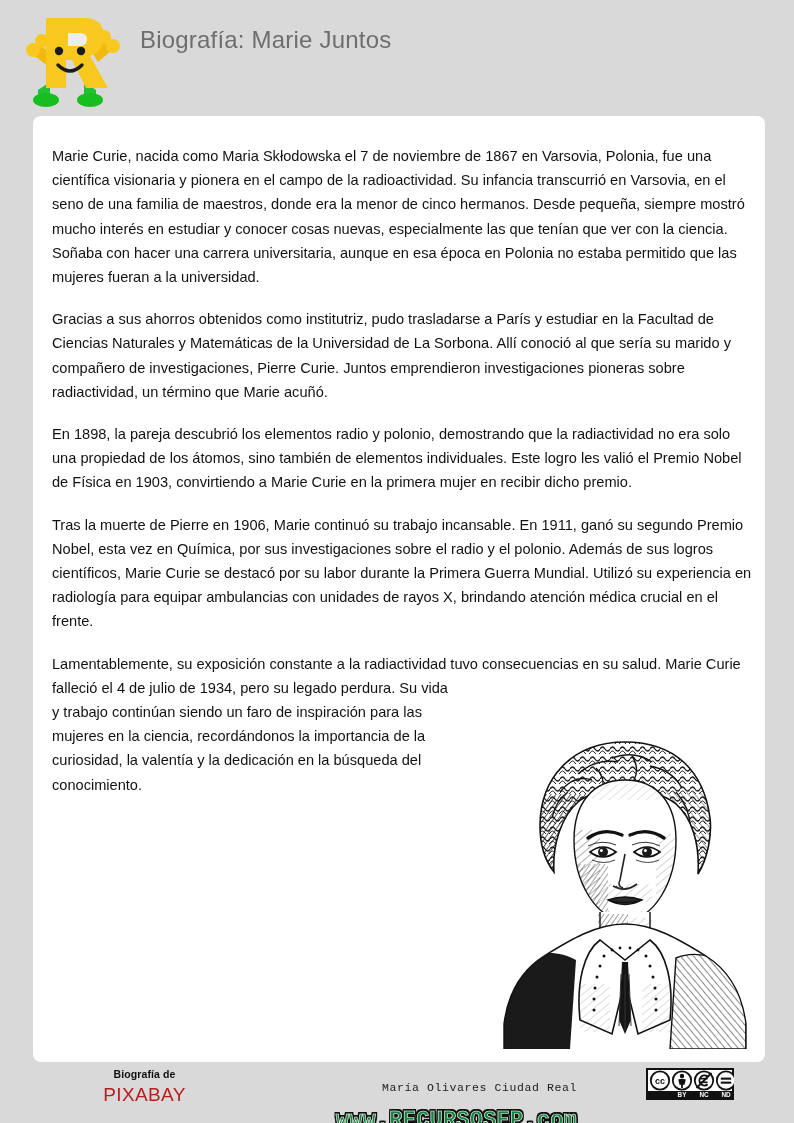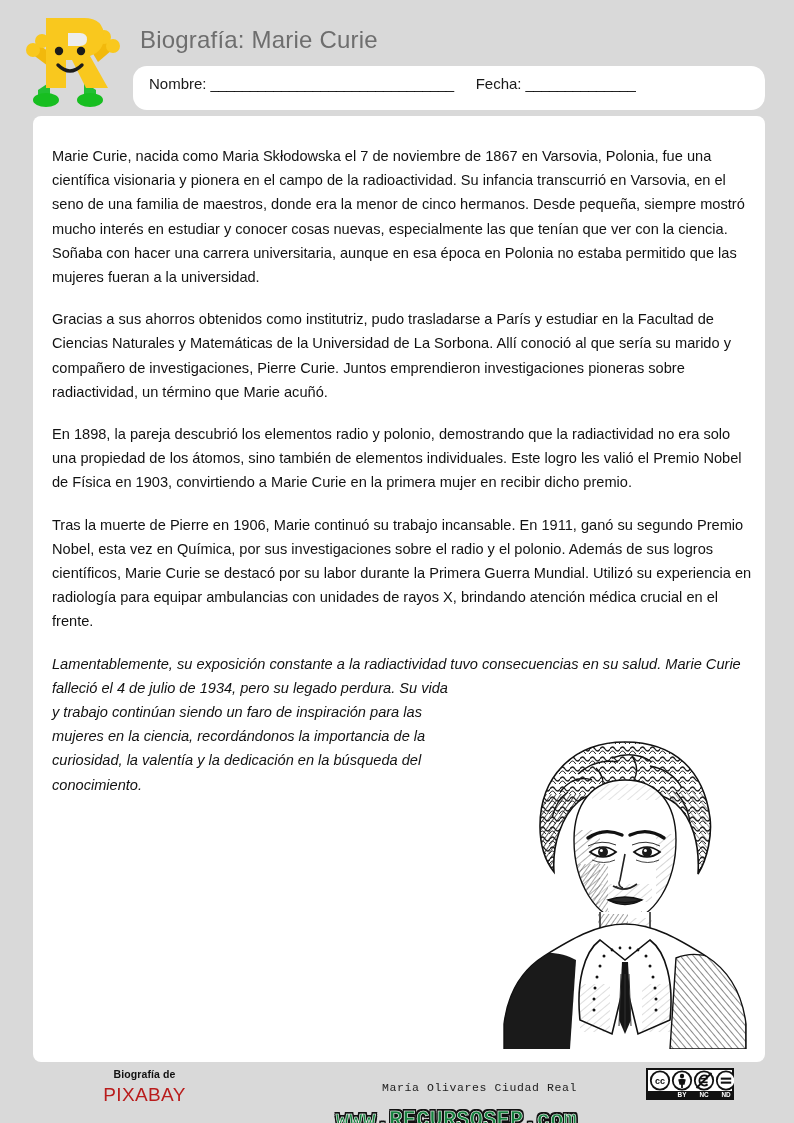--- a/index.html
+++ b/index.html
@@ -85,21 +85,21 @@
     left: 19px;
     top: 28px;
     width: 700px;
     font-size: 14.6px;
     line-height: 24.2px;
     color: #121212;
   }
   #body-text p {
     margin: 0 0 18px 0;
   }
-  #body-text p.tight { margin-bottom: 0; font-style: italic; }
+  #body-text p.tight { margin-bottom: 0; }
 
   #portrait-wrap {
     position: absolute;
     left: 467px;
     top: 618px;
     width: 250px;
     height: 315px;
   }
   #portrait-wrap svg { display: block; }
 
@@ -190,31 +190,22 @@
       <path d="M48 24 L62 24 Q70 24 70 31 Q70 38 62 38 L48 38 Z" fill="#FFFFFF" opacity="0.0"></path>
 
       <path d="M50 25 L62 25 Q69 25 69 31.5 Q69 38 62 38 L50 38 Z" fill="#EDEDED"></path>
 
       <circle cx="41" cy="43" r="4.2" fill="#1b1b1b"></circle>
       <circle cx="63" cy="43" r="4.2" fill="#1b1b1b"></circle>
       <path d="M40 57 Q52 69 64 57" stroke="#1b1b1b" stroke-width="3.4" fill="none" stroke-linecap="round"></path>
     </svg>
   </div>
 
-  <div id="page-title">Biografía: Marie Curie</div>
-
-  <div id="namebar">
-    <div class="field-row">
-      <span class="field-label">Nombre:</span>
-      <span class="field-blank">_______________________________</span>
-      <span class="field-gap"></span>
-      <span class="field-label">Fecha:</span>
-      <span class="field-blank">______________</span>
-    </div>
-  </div>
+  <div id="page-title">Biografía: Marie Juntos</div>
+
 </div>
 
 <div id="content-card">
 
   <div id="body-text">
     <p>Marie Curie, nacida como Maria Skłodowska el 7 de noviembre de 1867 en Varsovia, Polonia, fue una científica visionaria y pionera en el campo de la radioactividad. Su infancia transcurrió en Varsovia, en el seno de una familia de maestros, donde era la menor de cinco hermanos. Desde pequeña, siempre mostró mucho interés en estudiar y conocer cosas nuevas, especialmente las que tenían que ver con la ciencia. Soñaba con hacer una carrera universitaria, aunque en esa época en Polonia no estaba permitido que las mujeres fueran a la universidad.</p>
     <p>Gracias a sus ahorros obtenidos como institutriz, pudo trasladarse a París y estudiar en la Facultad de Ciencias Naturales y Matemáticas de la Universidad de La Sorbona. Allí conoció al que sería su marido y compañero de investigaciones, Pierre Curie. Juntos emprendieron investigaciones pioneras sobre radiactividad, un término que Marie acuñó.</p>
     <p>En 1898, la pareja descubrió los elementos radio y polonio, demostrando que la radiactividad no era solo una propiedad de los átomos, sino también de elementos individuales. Este logro les valió el Premio Nobel de Física en 1903, convirtiendo a Marie Curie en la primera mujer en recibir dicho premio.</p>
     <p>Tras la muerte de Pierre en 1906, Marie continuó su trabajo incansable. En 1911, ganó su segundo Premio Nobel, esta vez en Química, por sus investigaciones sobre el radio y el polonio. Además de sus logros científicos, Marie Curie se destacó por su labor durante la Primera Guerra Mundial. Utilizó su experiencia en radiología para equipar ambulancias con unidades de rayos X, brindando atención médica crucial en el frente.</p>
     <p class="tight"><span style="float: right; width: 300px; height: 250px; shape-outside: inset(48px 0px 0px);"></span>Lamentablemente, su exposición constante a la radiactividad tuvo consecuencias en su salud. Marie Curie falleció el 4 de julio de 1934, pero su legado perdura. Su vida y trabajo continúan siendo un faro de inspiración para las mujeres en la ciencia, recordándonos la importancia de la curiosidad, la valentía y la dedicación en la búsqueda del conocimiento.</p>

